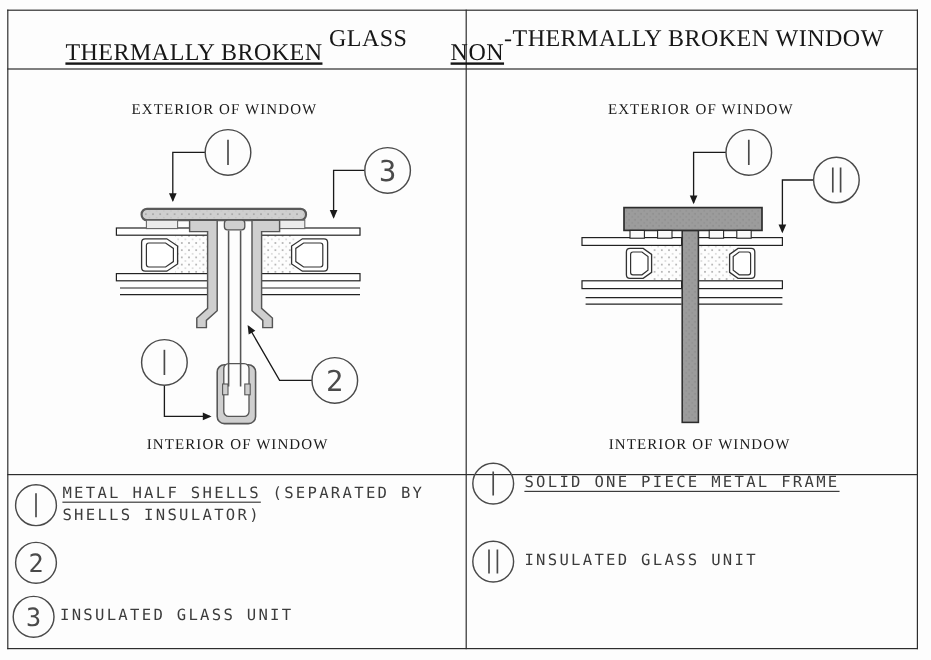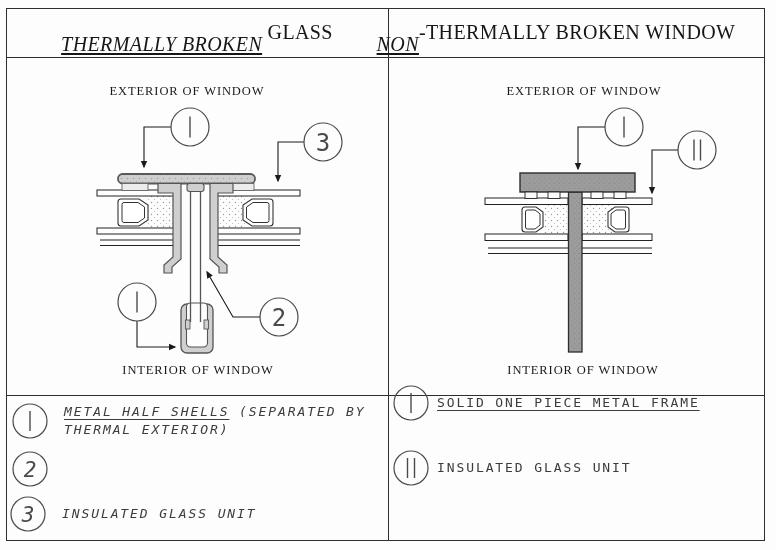--- a/index.html
+++ b/index.html
@@ -1,26 +1,26 @@
 <!DOCTYPE html>
 <html><head>
 <meta charset="utf-8">
 <style>
   html,body{margin:0;padding:0;background:#ffffff;}
   .sheet{position:relative;width:776px;height:550px;background:#fdfdfd;overflow:hidden;
          font-family:"Liberation Serif",serif;color:#161616;}
   .bline{position:absolute;background:#2e2e2e;}
   .cell-title{position:absolute;display:flex;align-items:center;justify-content:center;
               font-size:20px;letter-spacing:.4px;white-space:pre;}
-  .cell-title .em{font-style:italic;text-decoration:underline;text-underline-offset:2px;margin-top:24px;}
+  .cell-title .em{text-decoration:underline;text-underline-offset:2px;margin-top:24px;}
   svg{position:absolute;display:block;}
   .legend-item{position:absolute;display:flex;align-items:center;}
   .legend-item .txt{font-family:"DejaVu Sans Mono",monospace;font-size:13px;
                     letter-spacing:1.9px;color:#3c3c3c;line-height:18px;white-space:pre;}
-  .gap-l{gap:15px;font-style:italic;} .gap-r{gap:7px;}
+  .gap-l{gap:3px;} .gap-r{gap:7px;}
   .u{text-decoration:underline;text-underline-offset:3px;text-decoration-thickness:1px;}
   .svgtxt{font-family:"Liberation Serif",serif;font-size:12.5px;letter-spacing:.9px;fill:#1a1a1a;}
   .cadnum{font-family:"DejaVu Sans Mono",monospace;font-size:24px;fill:#4a4a4a;}
   .legnum{font-family:"DejaVu Sans Mono",monospace;font-size:21px;fill:#4a4a4a;}
 </style>
 </head>
 <body>
 
 <div class="sheet">
 
@@ -153,21 +153,21 @@
 
     <text x="196" y="38" text-anchor="middle" class="svgtxt">EXTERIOR OF WINDOW</text>
     <text x="195" y="317" text-anchor="middle" class="svgtxt">INTERIOR OF WINDOW</text>
   </svg>
 
   <div class="legend-item gap-l" style="left:11px;top:402px">
     <svg width="38" height="38" viewBox="0 0 38 38" style="position:static">
       <circle cx="19" cy="19" r="17" fill="none" stroke="#4a4a4a" stroke-width="1.2"></circle>
       <line x1="19" y1="9" x2="19" y2="29" stroke="#4a4a4a" stroke-width="1.4"></line>
     </svg>
-    <div class="txt"><span class="u">METAL HALF SHELLS</span><span> (SEPARATED BY</span><br><span>THERMAL EXTERIOR)</span></div>
+    <div class="txt"><span class="u">METAL HALF SHELLS</span><span> (SEPARATED BY</span><br><span>SHELLS INSULATOR)</span></div>
   </div>
 
   <div class="legend-item gap-l" style="left:11px;top:450px">
     <svg width="38" height="38" viewBox="0 0 38 38" style="position:static">
       <circle cx="19" cy="19" r="17" fill="none" stroke="#4a4a4a" stroke-width="1.2"></circle>
       <text x="19" y="26.5" text-anchor="middle" class="legnum">2</text>
     </svg>
   </div>
 
   <div class="legend-item gap-l" style="left:9px;top:495px">

